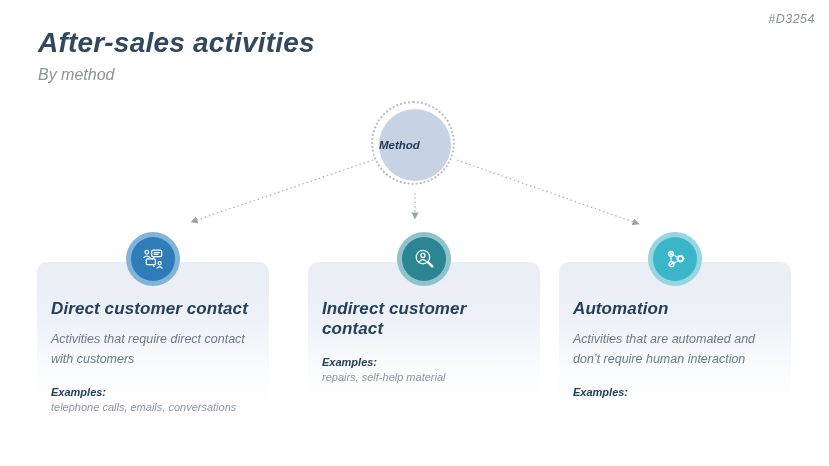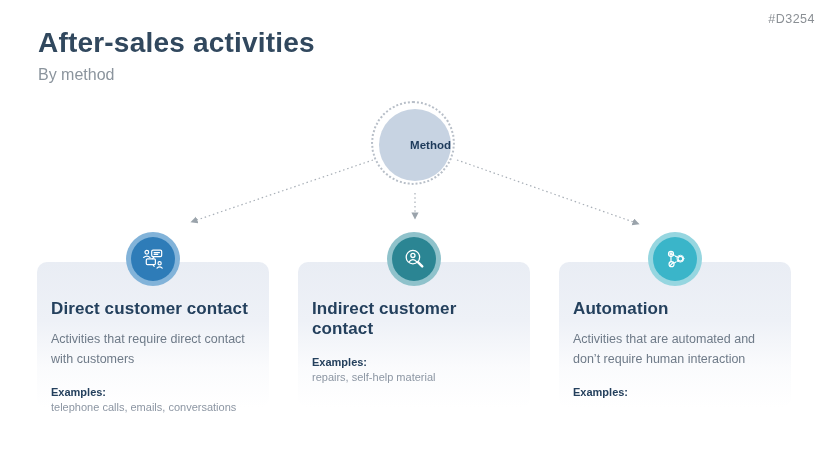--- a/index.html
+++ b/index.html
@@ -1,26 +1,26 @@
 <!DOCTYPE html>
 <html style="--title_color: #31485e; --subtitle_color: #8b949d; --tag_color: #8a8f94; --node_fill: #c7d3e2; --node_text: #1d3a5a; --dot_color: #b8bfc8; --arrow_color: #a8afb7; --card_title_color: #24405d; --body_text_color: #6e7a88; --examples_text_color: #8c96a3; --accent_blue: #2e7cb8; --ring_blue: #82b3d9; --accent_teal: #2b8593; --ring_teal: #8fc2cb; --accent_cyan: #3ab5c9; --ring_cyan: #96d6e0;"><head>
 <meta charset="utf-8">
 <style>
   html,body{margin:0;padding:0;background:#ffffff;}
   body{font-family:"Liberation Sans", sans-serif; -webkit-font-smoothing:antialiased;}
-  .slide{position:relative;width:829px;height:466px;background:#ffffff;overflow:hidden;}
+  .slide{position:relative;width:829px;height:466px;background:#ffffff;overflow:hidden;font-style:italic;}
 
   .slide-tag{position:absolute;top:12px;right:14px;font-size:12.5px;color:var(--tag_color);letter-spacing:.5px;}
   .page-title{position:absolute;left:38px;top:27px;margin:0;font-size:28px;font-weight:600;color:var(--title_color);letter-spacing:.2px;}
   .page-subtitle{position:absolute;left:38px;top:66px;font-size:16px;color:var(--subtitle_color);}
 
   .connectors{position:absolute;left:0;top:0;pointer-events:none;}
 
   .method-ring{position:absolute;left:371px;top:101px;width:84px;height:84px;border:2px dotted var(--dot_color);border-radius:50%;box-sizing:border-box;}
-  .method-circle{position:absolute;left:379px;top:109px;width:72px;height:72px;border-radius:50%;background:var(--node_fill);display:flex;align-items:center;justify-content:flex-end;}
+  .method-circle{position:absolute;left:379px;top:109px;width:72px;height:72px;border-radius:50%;background:var(--node_fill);display:flex;align-items:center;justify-content:flex-start;}
   .method-circle span{font-size:11.5px;font-weight:bold;color:var(--node_text);}
 
   .card{position:absolute;top:262px;width:232px;height:146px;border-radius:10px;
         background:linear-gradient(180deg,#e9edf4 0%,#eef1f7 40%,rgba(244,246,250,.45) 72%,rgba(255,255,255,0) 100%);}
   .card .card-title{margin:37px 14px 0 14px;font-size:17px;font-weight:bold;color:var(--card_title_color);letter-spacing:.1px;}
   .card .card-desc{margin:10px 14px 0 14px;font-size:12.5px;line-height:20px;color:var(--body_text_color);}
   .card .ex-label{margin:17px 14px 0 14px;font-size:11px;font-weight:bold;color:var(--card_title_color);}
   .card .ex-text{margin:3px 14px 0 14px;font-size:11px;color:var(--examples_text_color);}
 
   .icon-badge{position:absolute;top:-30px;left:89px;width:54px;height:54px;border-radius:50%;
@@ -72,21 +72,21 @@
           <path d="M15.7 20.4 q2.4 -2.3 4.8 0"></path>
         </svg>
       </div>
     </div>
     <h2 class="card-title">Direct customer contact</h2>
     <p class="card-desc">Activities that require direct contact with customers</p>
     <div class="ex-label">Examples:</div>
     <div class="ex-text">telephone calls, emails, conversations</div>
   </div>
 
-  <div class="card" style="left:298px">
+  <div class="card" style="left:308px">
     <div class="icon-badge badge-teal">
       <div class="icon-core">
         <svg width="26" height="26" viewBox="0 0 24 24" fill="none" stroke="#ffffff" stroke-width="1.2" stroke-linecap="round" stroke-linejoin="round">
           <circle cx="11" cy="10.3" r="6.2"></circle>
           <line x1="15.6" y1="14.9" x2="19.6" y2="18.9" stroke-width="2.3"></line>
           <circle cx="11" cy="8.7" r="1.9"></circle>
           <path d="M7.6 14.4 q3.4 -3.5 6.8 0"></path>
         </svg>
       </div>
     </div>

